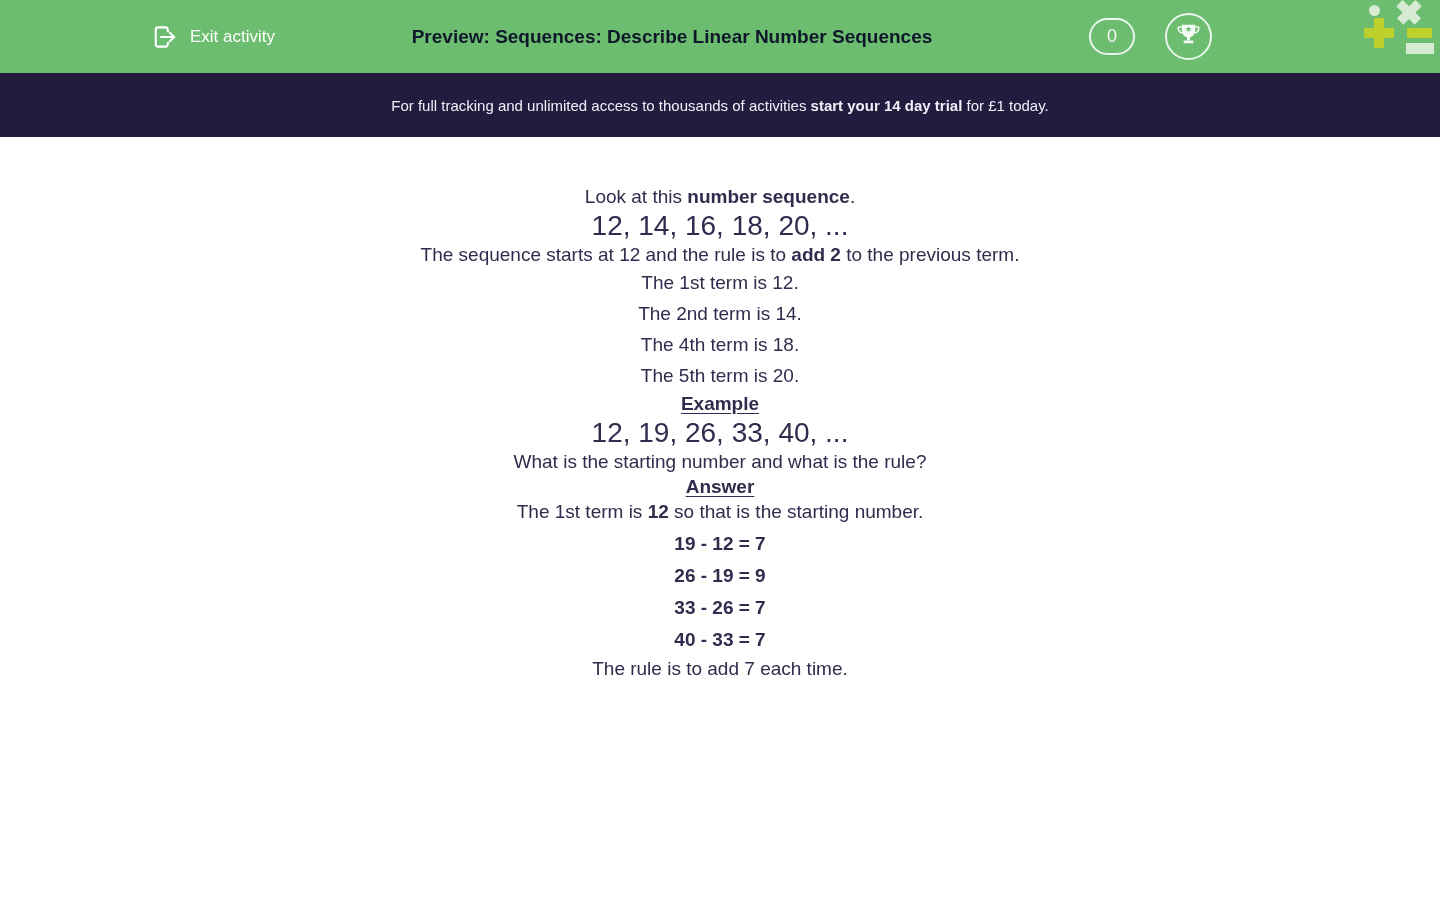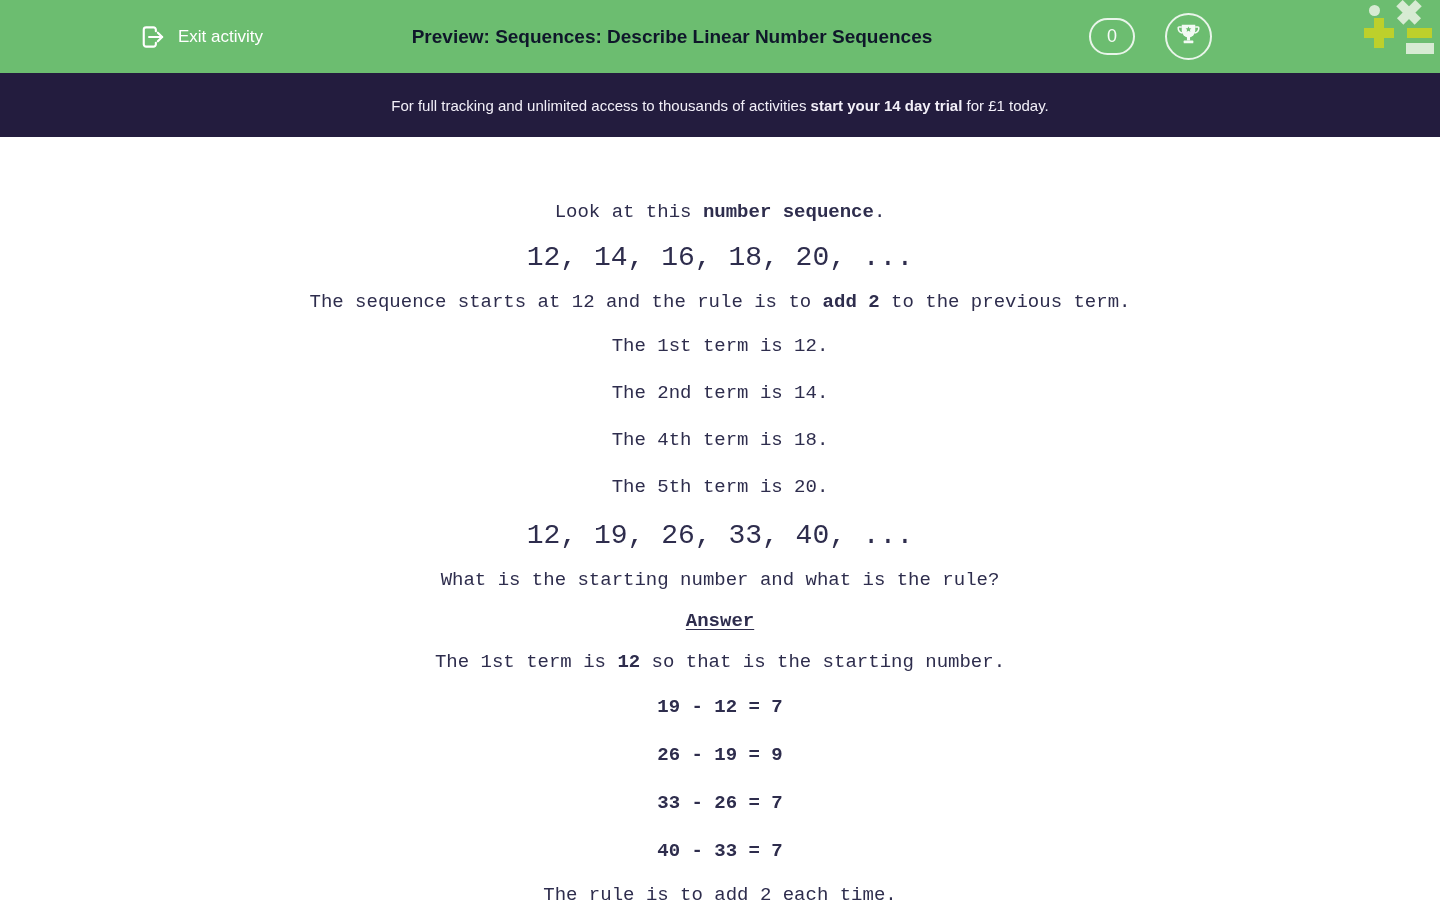--- a/index.html
+++ b/index.html
@@ -8,21 +8,21 @@
 
   
   .topbar {
     position: relative;
     height: 73px;
     background: #6cbd70;
     color: #ffffff;
   }
   .exit-btn {
     position: absolute;
-    left: 136px; top: 50%;
+    left: 148px; top: 50%;
     transform: translateY(-50%);
     display: flex; align-items: center; gap: 11px;
     background: transparent; border: none; cursor: pointer;
     color: #ffffff; font-family: "Liberation Sans", sans-serif;
     font-size: 17px;
   }
   .exit-btn svg { display: block; }
   .topbar-title {
     position: absolute;
     left: 672px; top: 50%;
@@ -72,21 +72,21 @@
     height: 64px;
     background: #231c3e;
     color: #f2eff8;
     display: flex; align-items: center; justify-content: center;
     font-size: 15px;
   }
   .trial-banner b { font-weight: bold; cursor: pointer; }
 
   
   .content { padding-top: 47px; text-align: center; color: #2e2d4d; }
-  .content p { margin: 16px; font-family: Liberation Mono, monospace; }
+  .content p { margin: 0; }
   .l-normal { font-size: 19px; line-height: 25px; }
   .l-big { font-size: 28px; line-height: 33px; }
   .l-term { font-size: 19px; line-height: 31px; }
   .l-eq { font-size: 19px; line-height: 32px; font-weight: bold; }
   .heading {
     font-size: 19px; line-height: 25px; font-weight: bold;
     text-decoration: underline;
     text-underline-offset: 3px;
   }
   .mb12 { margin-bottom: 12px; }
@@ -164,28 +164,29 @@
 
   <p class="l-normal mb33"><span>The sequence starts at 12 and the rule is to </span><b>add 2</b><span> to the previous term.</span></p>
 
   <div>
     <p class="l-term">The 1st term is 12.</p>
     <p class="l-term">The 2nd term is 14.</p>
     <p class="l-term">The 4th term is 18.</p>
     <p class="l-term">The 5th term is 20.</p>
   </div>
 
+  <p class="heading mt62">Example</p>
   <p class="l-big mt8">12, 19, 26, 33, 40, ...</p>
   <p class="l-normal mt10">What is the starting number and what is the rule?</p>
 
   <p class="heading mt36">Answer</p>
   <p class="l-normal mt7"><span>The 1st term is </span><b>12</b><span> so that is the starting number.</span></p>
 
   <div class="mt4">
     <p class="l-eq">19 - 12 = 7</p>
     <p class="l-eq">26 - 19 = 9</p>
     <p class="l-eq">33 - 26 = 7</p>
     <p class="l-eq">40 - 33 = 7</p>
   </div>
 
-  <p class="l-normal clipped">The rule is to add 2 each time.</p>
+  <p class="l-normal clipped">The rule is to add 7 each time.</p>
 
 </main>
 
 </body></html>

